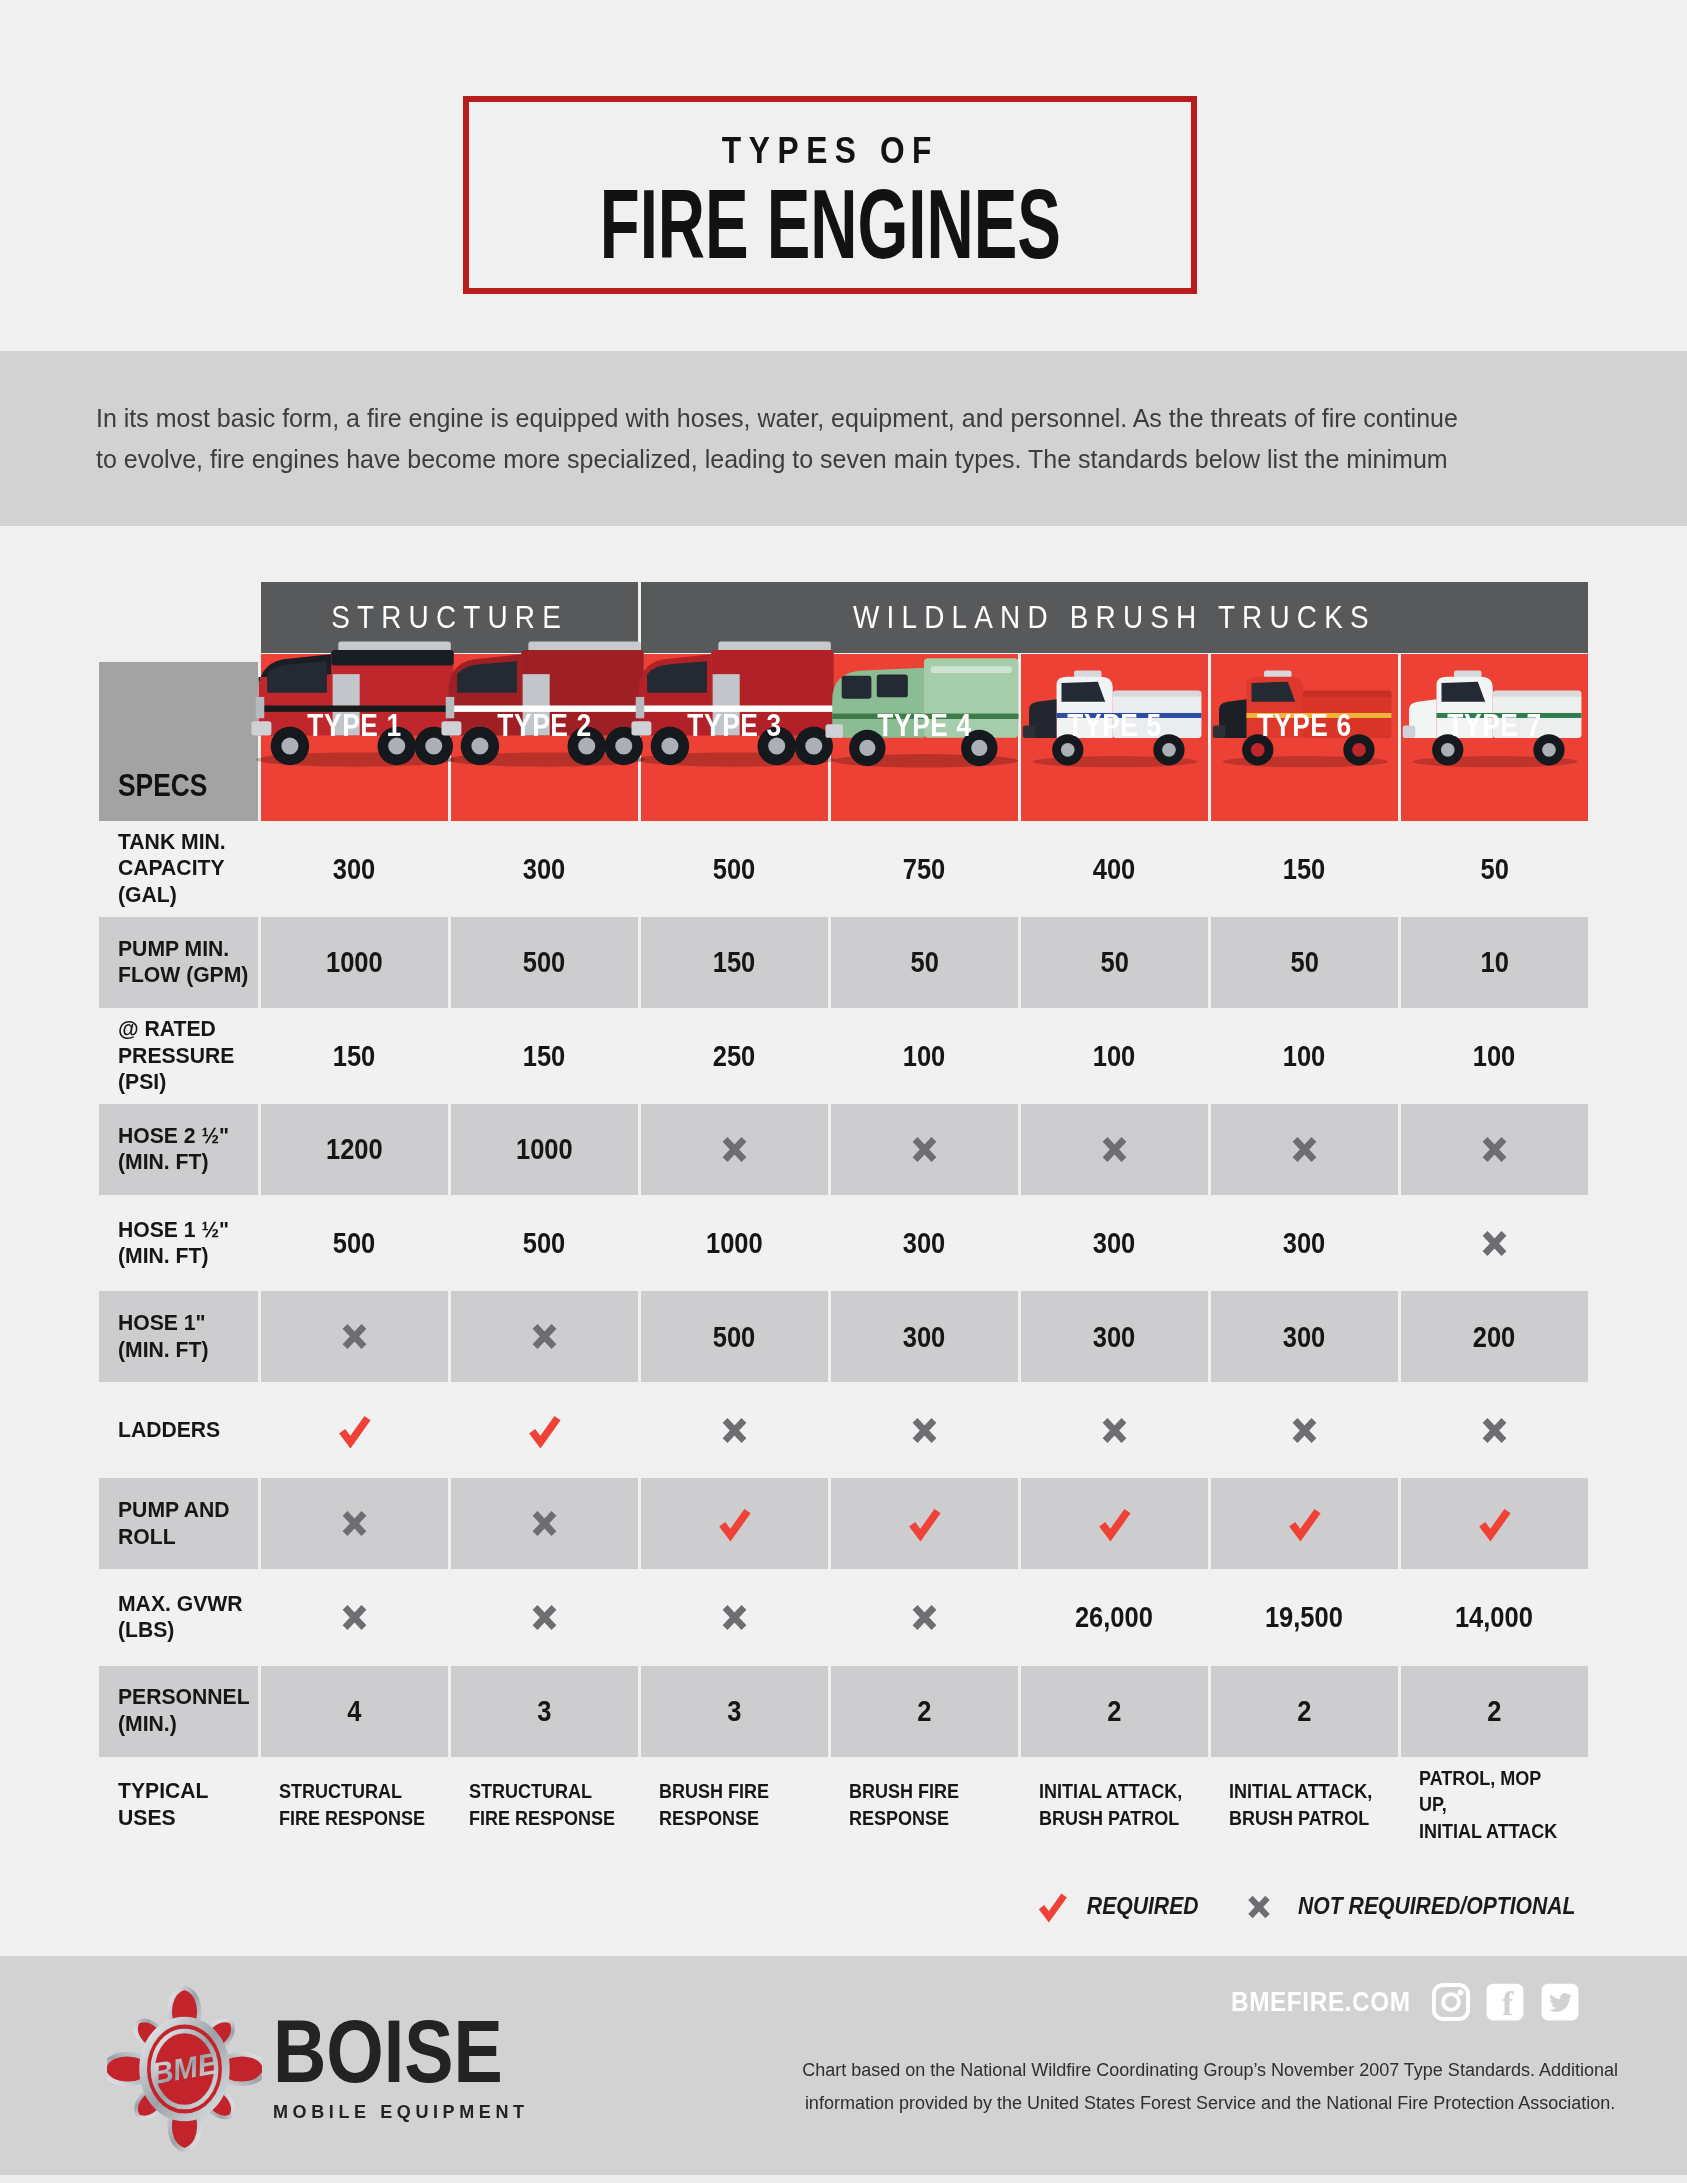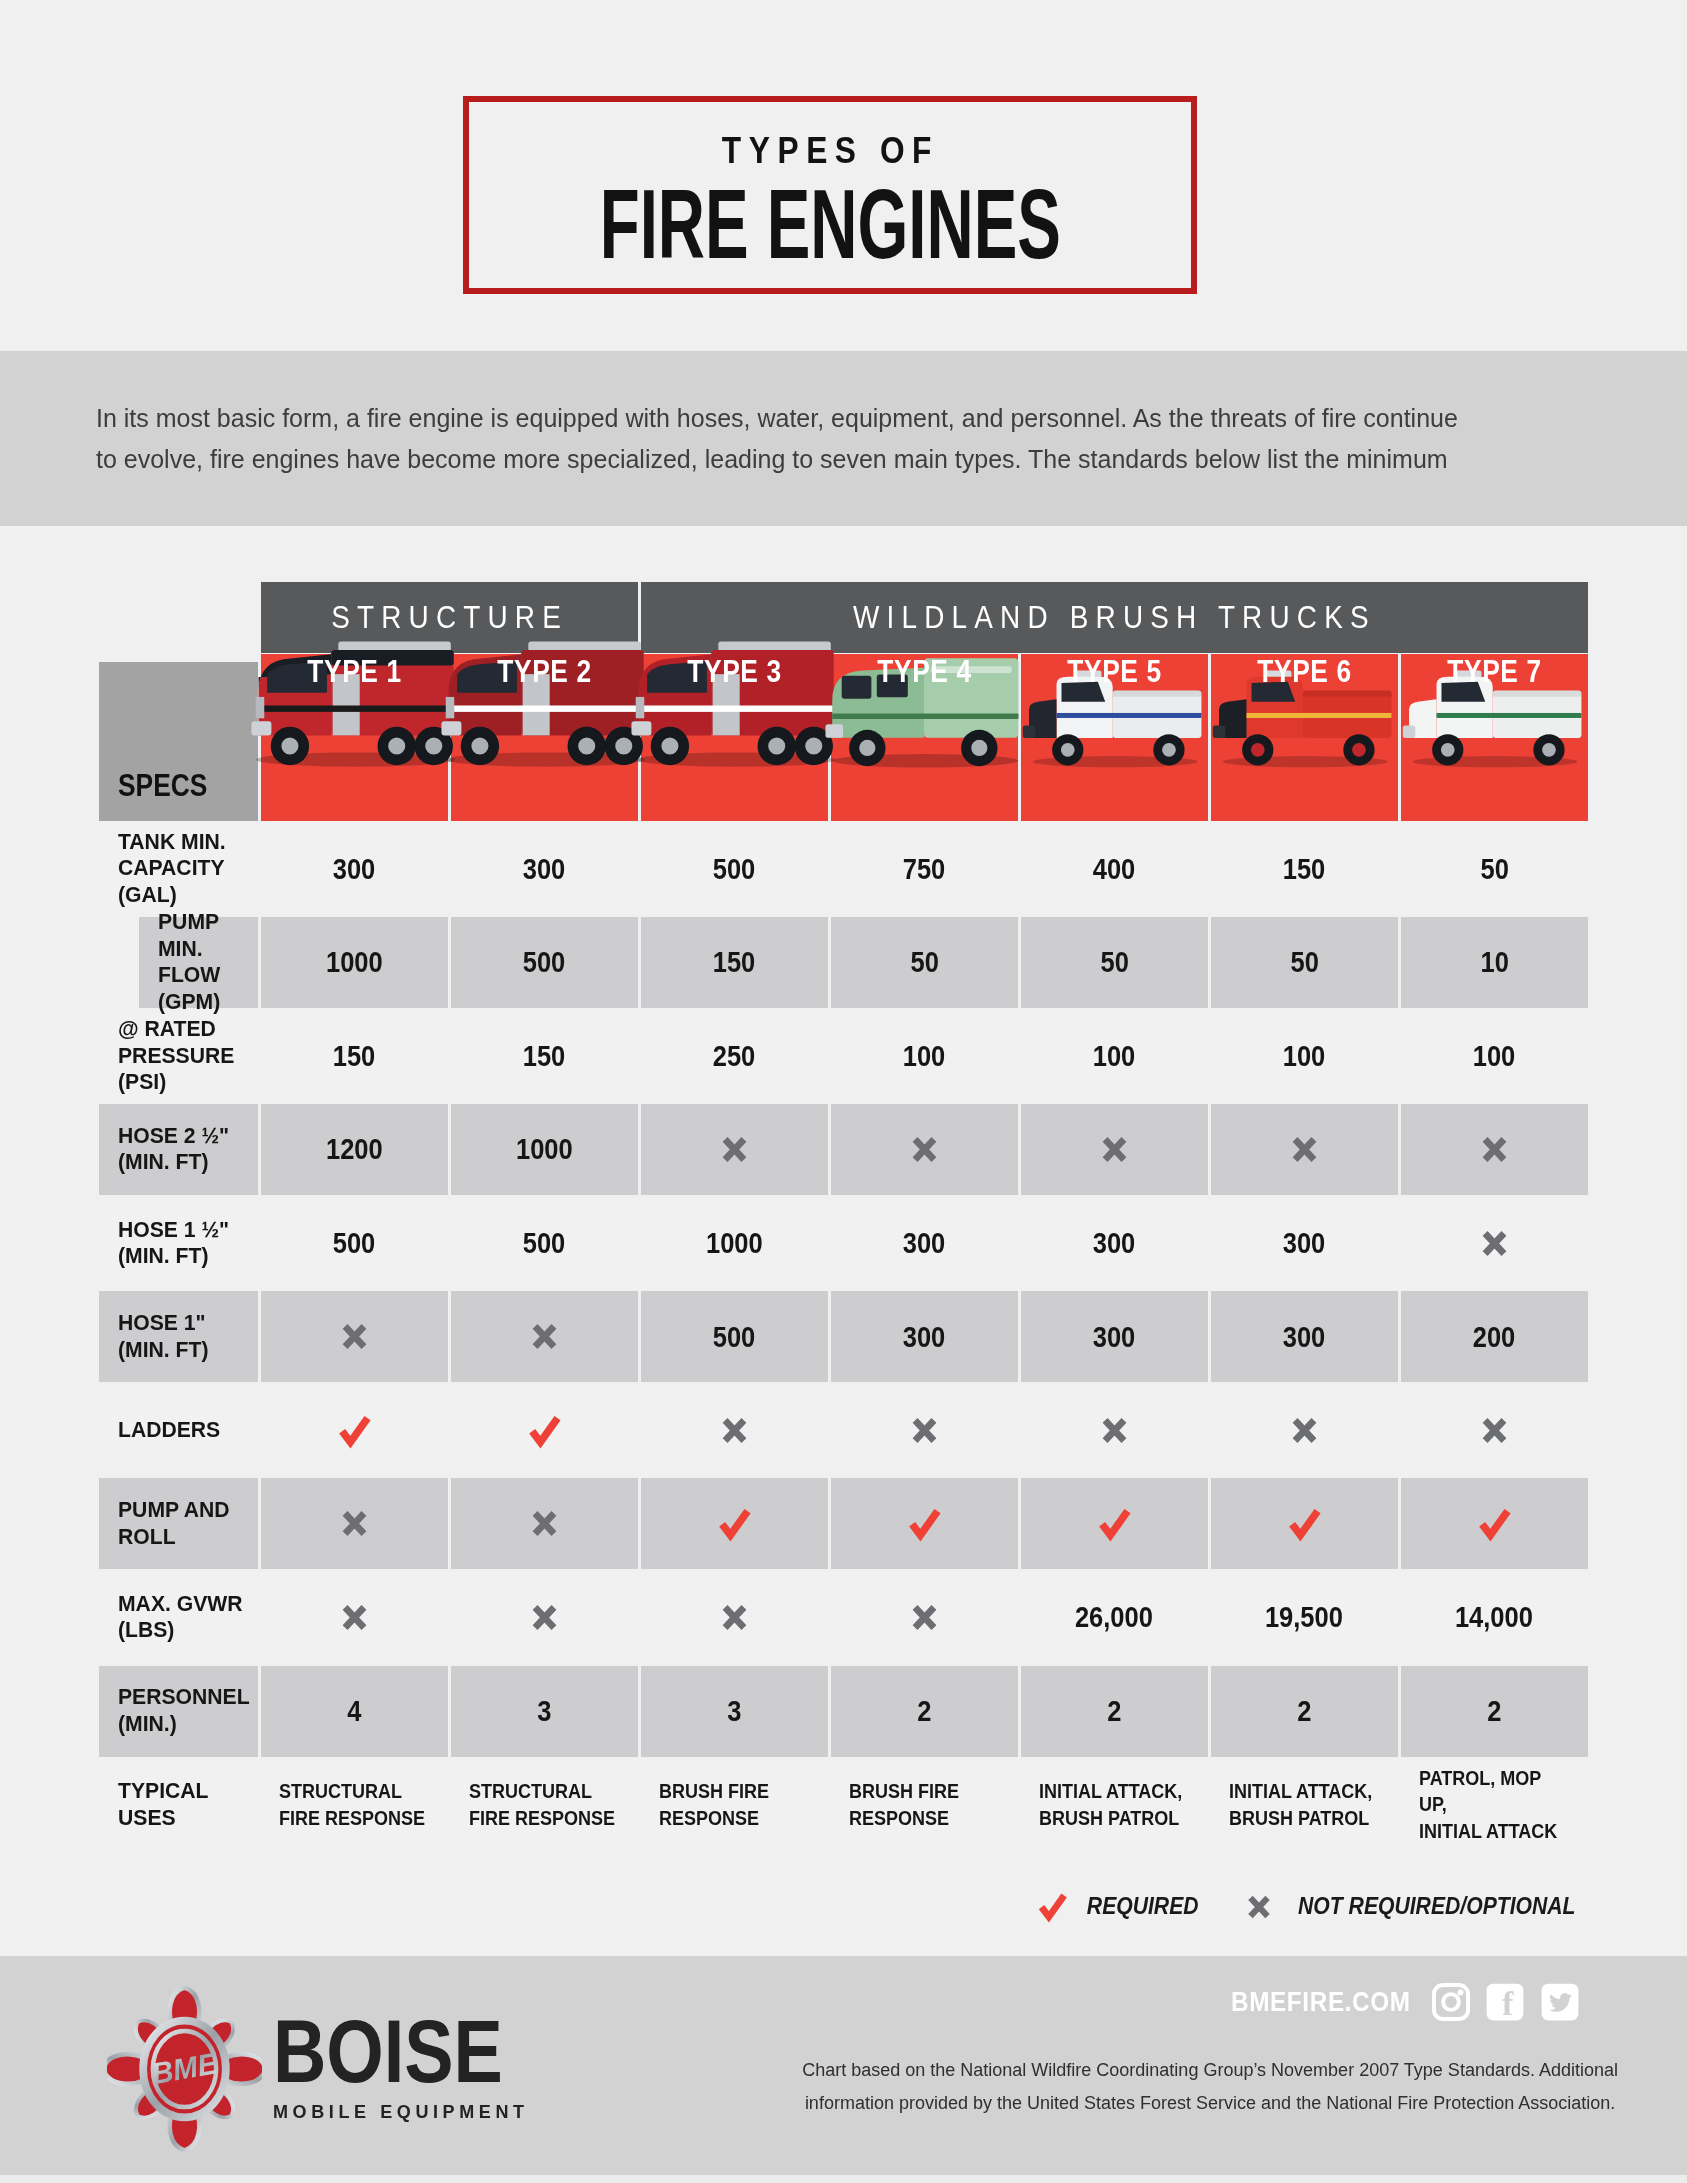--- a/index.html
+++ b/index.html
@@ -34,21 +34,21 @@
     position:relative;z-index:1;}
   .gh-structure{grid-column:2 / span 2;grid-row:1;}
   .gh-wild{grid-column:4 / span 5;grid-row:1;justify-content:center;}
   .ghlabel{display:inline-block;font-size:31px;font-weight:500;letter-spacing:8px;color:#ffffff;
     transform:scaleX(.9);white-space:nowrap;}
   .specs-cell{grid-column:1;grid-row:2;background:#a3a3a3;display:flex;align-items:flex-end;
     padding:0 0 17px 18.5px;box-sizing:border-box;margin-top:8px;}
   .specs{display:inline-block;font-size:31px;font-weight:800;color:#111;
     transform:scaleX(.85);transform-origin:left center;}
   .typecell{background:#EE4136;position:relative;display:flex;flex-direction:column;
-    justify-content:flex-start;align-items:center;padding-bottom:22px;box-sizing:border-box;}
+    justify-content:center;align-items:center;padding-bottom:22px;box-sizing:border-box;}
   .tlabel{display:inline-block;font-size:31px;font-weight:800;color:#fff;letter-spacing:0.7px;
     transform:scaleX(.85);position:relative;z-index:7;}
   .truck{position:absolute;bottom:48px;left:50%;transform:translateX(-50%);z-index:6;}
   .tk-engine{width:114%;} .tk-crewbox{width:108%;} .tk-pickup{width:100%;}
   .lcell{display:flex;align-items:center;padding-left:18.5px;box-sizing:border-box;}
   .rlabel{display:inline-block;width:140px;font-size:22.5px;font-weight:800;line-height:1.18;
     color:#161616;transform:scaleX(.94);transform-origin:left center;}
   .vcell{display:flex;align-items:center;justify-content:center;box-sizing:border-box;}
   .val{display:inline-block;font-size:30px;font-weight:800;color:#161616;transform:scaleX(.85);}
   .usescell{justify-content:flex-start;padding-left:18.5px;}
@@ -304,21 +304,21 @@
     </div>
     <div class="vcell row-light" style="grid-area: 3 / 6;">
       <span class="val">400</span>
     </div>
     <div class="vcell row-light" style="grid-area: 3 / 7;">
       <span class="val">150</span>
     </div>
     <div class="vcell row-light" style="grid-area: 3 / 8;">
       <span class="val">50</span>
     </div>
-    <div class="lcell row-dark" style="grid-area: 4 / 1; margin-left: 40px;">
+    <div class="lcell row-dark" style="grid-area: 4 / 1;">
       <span class="rlabel">PUMP MIN. FLOW (GPM)</span>
     </div>
     <div class="vcell row-dark" style="grid-area: 4 / 2;">
       <span class="val">1000</span>
     </div>
     <div class="vcell row-dark" style="grid-area: 4 / 3;">
       <span class="val">500</span>
     </div>
     <div class="vcell row-dark" style="grid-area: 4 / 4;">
       <span class="val">150</span>

